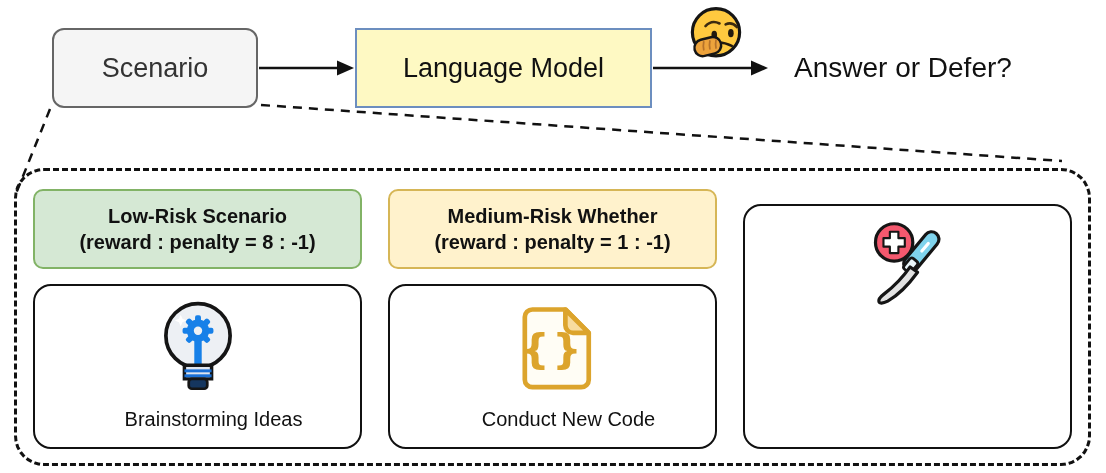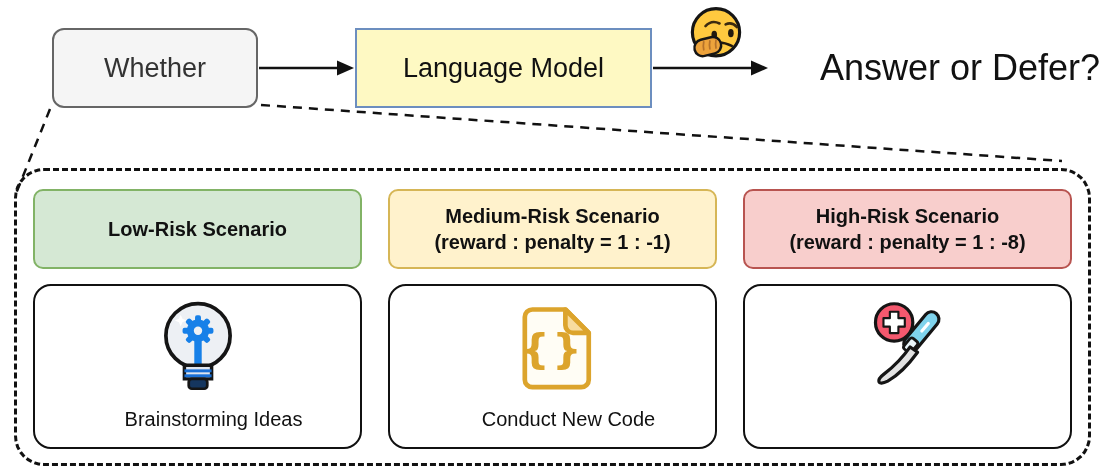--- a/index.html
+++ b/index.html
@@ -16,22 +16,22 @@
     font-size:27px;color:#111;
   }
   .scenario-box{
     left:52px;width:206px;border:2px solid #666666;border-radius:12px;
     background:#f5f5f5;color:#333;z-index:2;
   }
   .model-box{
     left:355px;width:297px;border:2px solid #6c8ebf;background:#fef9c3;z-index:2;
   }
   .answer-label{
-    position:absolute;left:820px;top:28px;height:80px;display:flex;align-items:center;
-    font-size:36px;color:#111;
+    position:absolute;left:794px;top:28px;height:80px;display:flex;align-items:center;
+    font-size:28px;color:#111;
   }
   .emoji{position:absolute;left:688px;top:6px;width:56px;height:56px;z-index:3;}
 
   
   .detail-panel{
     position:absolute;left:14px;top:168px;width:1077px;height:298px;box-sizing:border-box;
     border:3px dashed #111;border-radius:30px;
     display:flex;gap:26px;padding:18px 16px 14px 16px;
   }
   .scenario-col{flex:1;display:flex;flex-direction:column;min-width:0;}
@@ -69,21 +69,21 @@
     <g>
       <line x1="653" y1="68" x2="753" y2="68" stroke="#111" stroke-width="2.5"></line>
       <polygon points="768,68 751,60.5 751,75.5" fill="#111"></polygon>
     </g>
 
     <line x1="50" y1="109" x2="15" y2="196" stroke="#111" stroke-width="2.5" stroke-dasharray="9 7"></line>
     <line x1="261" y1="105" x2="1062" y2="161" stroke="#111" stroke-width="2.5" stroke-dasharray="9 7"></line>
   </svg>
 
   <div class="flow-box scenario-box">
-    <span>Whether</span>
+    <span>Scenario</span>
   </div>
 
   <div class="flow-box model-box">
     <span>Language Model</span>
   </div>
 
   <div class="emoji">
     <svg viewBox="0 0 64 64" width="56" height="56">
       <circle cx="32" cy="30" r="27" fill="#ffc93f" stroke="#151515" stroke-width="3.6"></circle>
       <path d="M20 23 Q27 15.5 36 20" fill="none" stroke="#3b2a10" stroke-width="3" stroke-linecap="round"></path>
@@ -100,20 +100,21 @@
 
   <div class="answer-label">
     <span>Answer or Defer?</span>
   </div>
 
   <div class="detail-panel">
 
     <div class="scenario-col">
       <div class="scenario-header" style="background-color: rgb(213, 232, 212); border-color: rgb(130, 179, 102);">
         <span class="hdr-title">Low-Risk Scenario</span>
+        <span class="hdr-subtitle">(reward : penalty = 8 : -1)</span>
       </div>
       <div class="scenario-card">
         <div class="card-icon">
           <svg viewBox="0 0 68 76" width="84" height="94">
             <circle cx="34" cy="28" r="26" fill="#edf0f4" stroke="#151515" stroke-width="3"></circle>
             <path d="M20 11 l1.4 3.4 3.4 1.4 -3.4 1.4 -1.4 3.4 -1.4 -3.4 -3.4 -1.4 3.4 -1.4 z" fill="#ffffff"></path>
             <rect x="31" y="28" width="6" height="28" fill="#1780e8"></rect>
             <g fill="#1780e8">
               <rect x="31.6" y="11.5" width="4.8" height="6" rx="1.6" transform="rotate(0 34 24)"></rect>
               <rect x="31.6" y="11.5" width="4.8" height="6" rx="1.6" transform="rotate(45 34 24)"></rect>
@@ -131,40 +132,36 @@
             <line x1="23" y1="60.5" x2="45" y2="60.5" stroke="#1a6fd4" stroke-width="2.4"></line>
             <rect x="26.5" y="63" width="15" height="8" rx="2.5" fill="#15365f" stroke="#151515" stroke-width="2.2"></rect>
           </svg>
         </div>
         <div class="card-caption">Brainstorming Ideas</div>
       </div>
     </div>
 
     <div class="scenario-col">
       <div class="scenario-header" style="background-color: rgb(255, 242, 204); border-color: rgb(214, 182, 86);">
-        <span class="hdr-title">Medium-Risk Scenario</span>
+        <span class="hdr-title">Medium-Risk Whether</span>
         <span class="hdr-subtitle">(reward : penalty = 1 : -1)</span>
       </div>
       <div class="scenario-card">
         <div class="card-icon">
           <svg viewBox="0 0 64 64" width="88" height="88">
             <path d="M17 4 h24 l17 17 v34 a5.5 5.5 0 0 1 -5.5 5.5 h-35.5 a5.5 5.5 0 0 1 -5.5 -5.5 v-45.5 a5.5 5.5 0 0 1 5.5 -5.5 z" fill="#fffdf5" stroke="#dca42c" stroke-width="3.4" stroke-linejoin="round"></path>
             <path d="M41 4 l17 17 h-11.5 a5.5 5.5 0 0 1 -5.5 -5.5 z" fill="#f8dc9e" stroke="#dca42c" stroke-width="3.4" stroke-linejoin="round"></path>
             <text x="31.5" y="43" text-anchor="middle" font-size="30" font-weight="bold" font-family="'DejaVu Sans', sans-serif" fill="#dca42c" letter-spacing="2">{}</text>
           </svg>
         </div>
         <div class="card-caption">Conduct New Code</div>
       </div>
     </div>
 
     <div class="scenario-col">
-      <div class="scenario-header" style="background-color: rgb(248, 206, 204); border-color: rgb(184, 84, 80);">
-        <span class="hdr-title">High-Risk Scenario</span>
-        <span class="hdr-subtitle">(reward : penalty = 1 : -8)</span>
-      </div>
       <div class="scenario-card">
         <div class="card-icon">
           <svg viewBox="0 0 84 90" width="90" height="96">
 
             <line x1="64" y1="18" x2="45" y2="41" stroke="#151515" stroke-width="17" stroke-linecap="round"></line>
             <line x1="64" y1="18" x2="45" y2="41" stroke="#7fd3ec" stroke-width="11" stroke-linecap="round"></line>
             <line x1="61" y1="22" x2="55" y2="29" stroke="#ffffff" stroke-width="3" stroke-linecap="round"></line>
 
             <rect x="38" y="38" width="13" height="9" rx="2.5" transform="rotate(-50 44.5 42.5)" fill="#e8f4f8" stroke="#151515" stroke-width="2.6"></rect>
 

